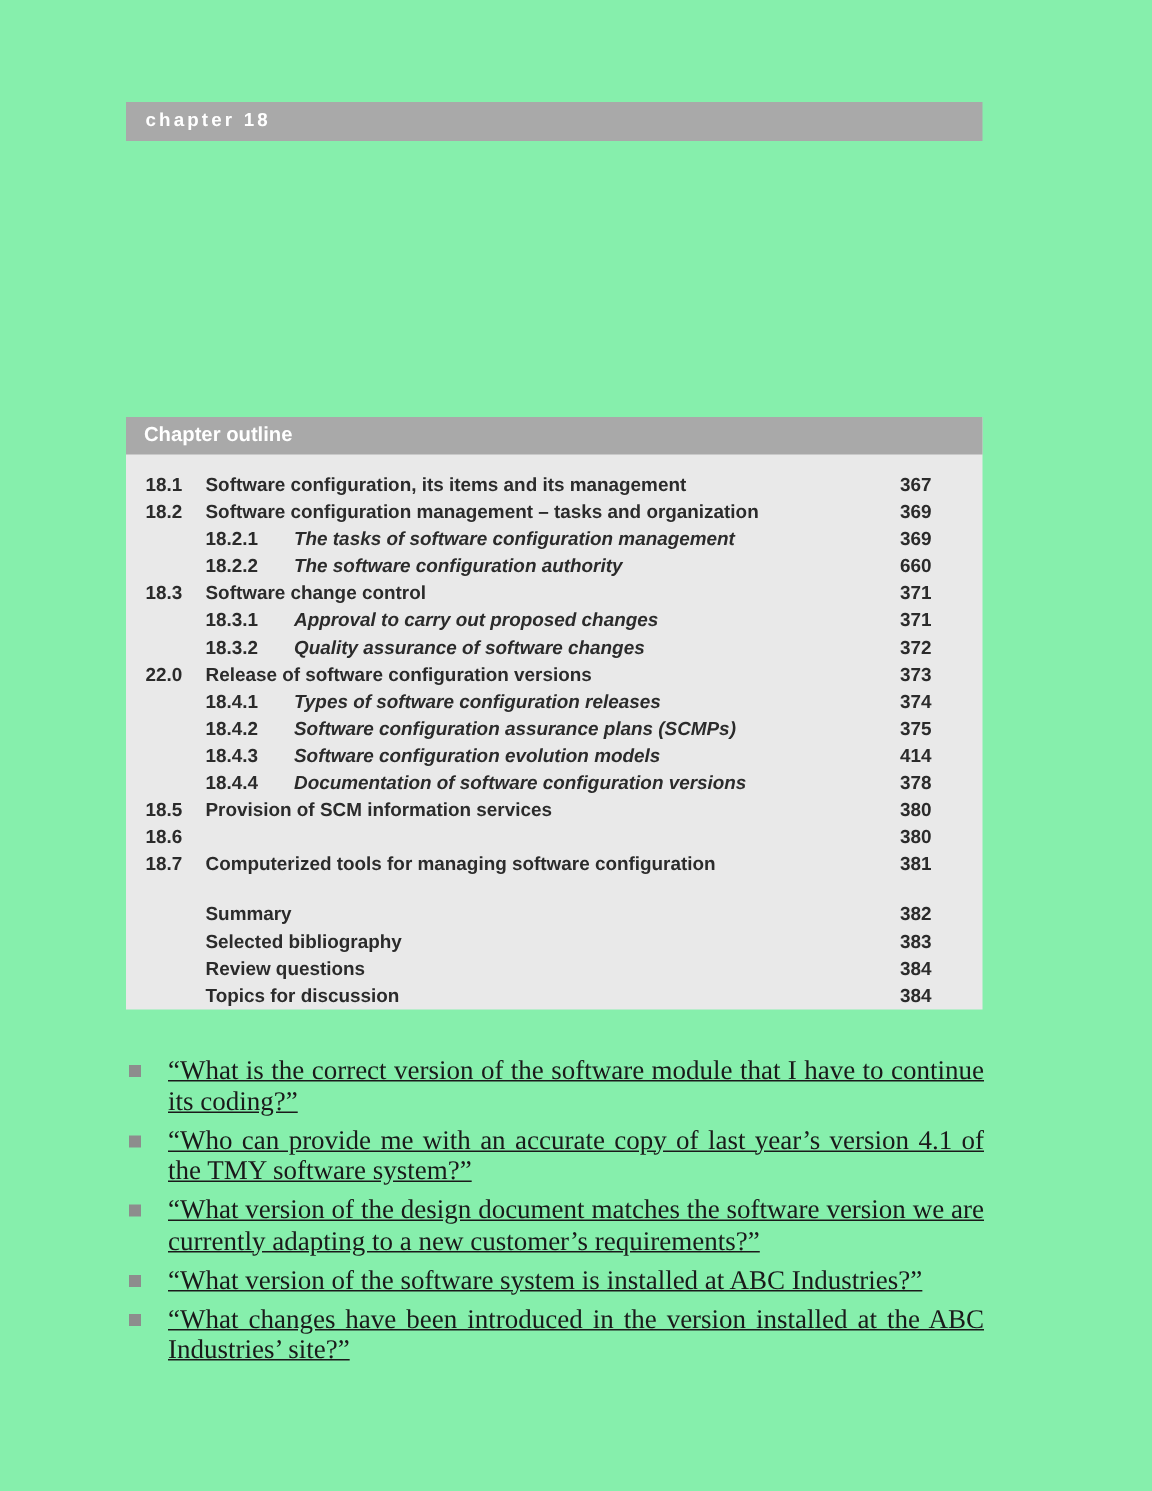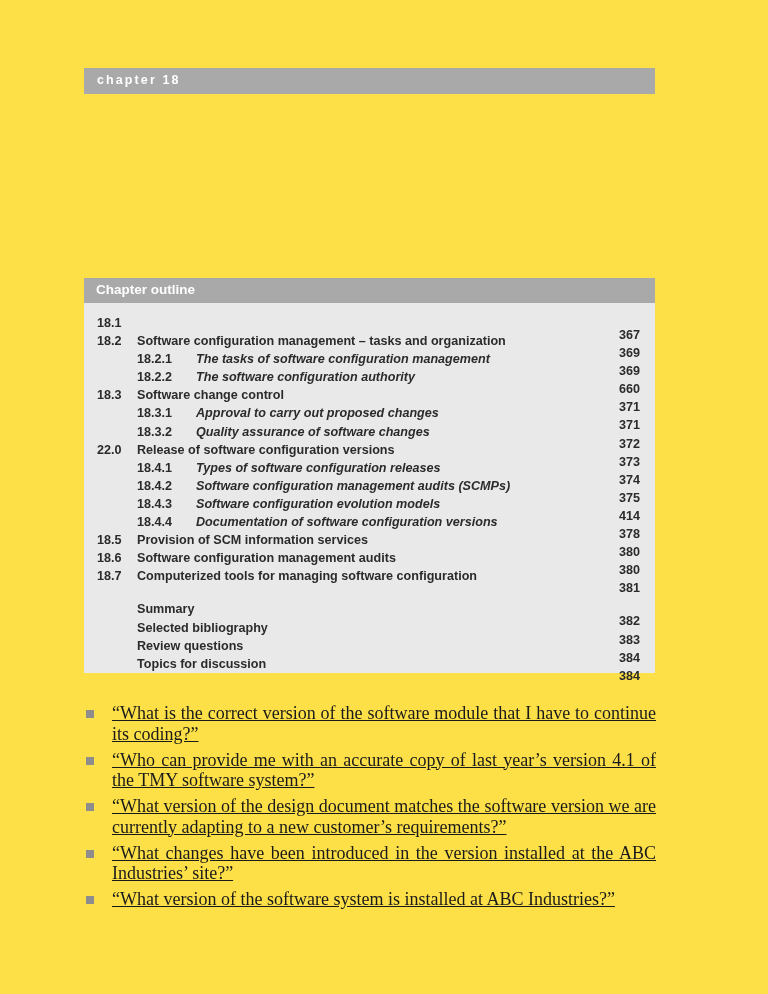--- a/index.html
+++ b/index.html
@@ -13,21 +13,21 @@
     position: relative;
     font-family: "Liberation Serif", serif;
     overflow: hidden;
   }
 
   .page {
     position: absolute;
     left: 0; top: 0;
     width: 768px;
     height: 994px;
-    background: #fde047;
+    background: #86efac;
   }
 
   
   .chapter-bar {
     position: absolute;
     left: 84px;
     top: 68px;
     width: 571px;
     height: 26px;
     background: #a9a9a9;
@@ -107,22 +107,21 @@
     top: 0;
   }
   .toc-label {
     position: absolute;
     top: 0;
   }
   .toc-page {
     position: absolute;
     top: 0;
     width: 40px;
-    text-align: right;
-    margin-top: 12px;
+    text-align: left;
   }
 
   
   .lvl1 .toc-num  { left: 13px; }
   .lvl1 .toc-label{ left: 53px; }
   
   .lvl2 .toc-num  { left: 53px; }
   .lvl2 .toc-label{ left: 112px; font-style: italic; }
   
   .lvlb .toc-label{ left: 53px; }
@@ -170,20 +169,21 @@
   </div>
 
 
   <div class="outline-box">
     <div class="outline-header">
       <span class="outline-header-label">Chapter outline</span>
     </div>
     <div class="outline-list" id="outline-list">
         <div class="toc-row lvl1">
           <span class="toc-num">18.1</span>
+          <span class="toc-label">Software configuration, its items and its management</span>
           <span class="toc-page">367</span>
         </div>
         <div class="toc-row lvl1">
           <span class="toc-num">18.2</span>
           <span class="toc-label">Software configuration management – tasks and organization</span>
           <span class="toc-page">369</span>
         </div>
         <div class="toc-row lvl2">
           <span class="toc-num">18.2.1</span>
           <span class="toc-label">The tasks of software configuration management</span>
@@ -214,41 +214,40 @@
           <span class="toc-label">Release of software configuration versions</span>
           <span class="toc-page">373</span>
         </div>
         <div class="toc-row lvl2">
           <span class="toc-num">18.4.1</span>
           <span class="toc-label">Types of software configuration releases</span>
           <span class="toc-page">374</span>
         </div>
         <div class="toc-row lvl2">
           <span class="toc-num">18.4.2</span>
-          <span class="toc-label">Software configuration management audits (SCMPs)</span>
+          <span class="toc-label">Software configuration assurance plans (SCMPs)</span>
           <span class="toc-page">375</span>
         </div>
         <div class="toc-row lvl2">
           <span class="toc-num">18.4.3</span>
           <span class="toc-label">Software configuration evolution models</span>
           <span class="toc-page">414</span>
         </div>
         <div class="toc-row lvl2">
           <span class="toc-num">18.4.4</span>
           <span class="toc-label">Documentation of software configuration versions</span>
           <span class="toc-page">378</span>
         </div>
         <div class="toc-row lvl1">
           <span class="toc-num">18.5</span>
           <span class="toc-label">Provision of SCM information services</span>
           <span class="toc-page">380</span>
         </div>
         <div class="toc-row lvl1">
           <span class="toc-num">18.6</span>
-          <span class="toc-label">Software configuration management audits</span>
           <span class="toc-page">380</span>
         </div>
         <div class="toc-row lvl1">
           <span class="toc-num">18.7</span>
           <span class="toc-label">Computerized tools for managing software configuration</span>
           <span class="toc-page">381</span>
         </div>
         <div class="toc-row lvlb gap-above">
           <span class="toc-label">Summary</span>
           <span class="toc-page">382</span>
@@ -276,21 +275,21 @@
       <div class="quote-item">
         <span class="quote-marker"></span>
         <span class="quote-text">“Who can provide me with an accurate copy of last year’s version 4.1 of the TMY software system?”</span>
       </div>
       <div class="quote-item">
         <span class="quote-marker"></span>
         <span class="quote-text">“What version of the design document matches the software version we are currently adapting to a new customer’s requirements?”</span>
       </div>
       <div class="quote-item">
         <span class="quote-marker"></span>
+        <span class="quote-text">“What version of the software system is installed at ABC Industries?”</span>
+      </div>
+      <div class="quote-item">
+        <span class="quote-marker"></span>
         <span class="quote-text">“What changes have been introduced in the version installed at the ABC Industries’ site?”</span>
       </div>
-      <div class="quote-item">
-        <span class="quote-marker"></span>
-        <span class="quote-text">“What version of the software system is installed at ABC Industries?”</span>
-      </div>
     </div>
 
 </div>
 
 </body></html>

